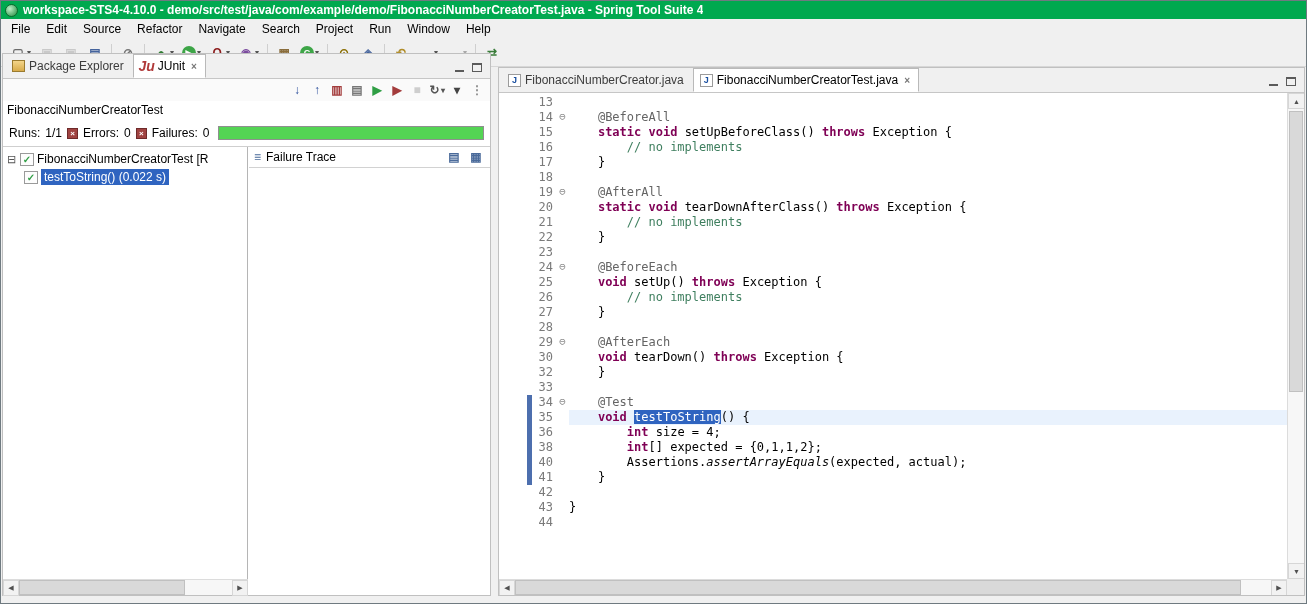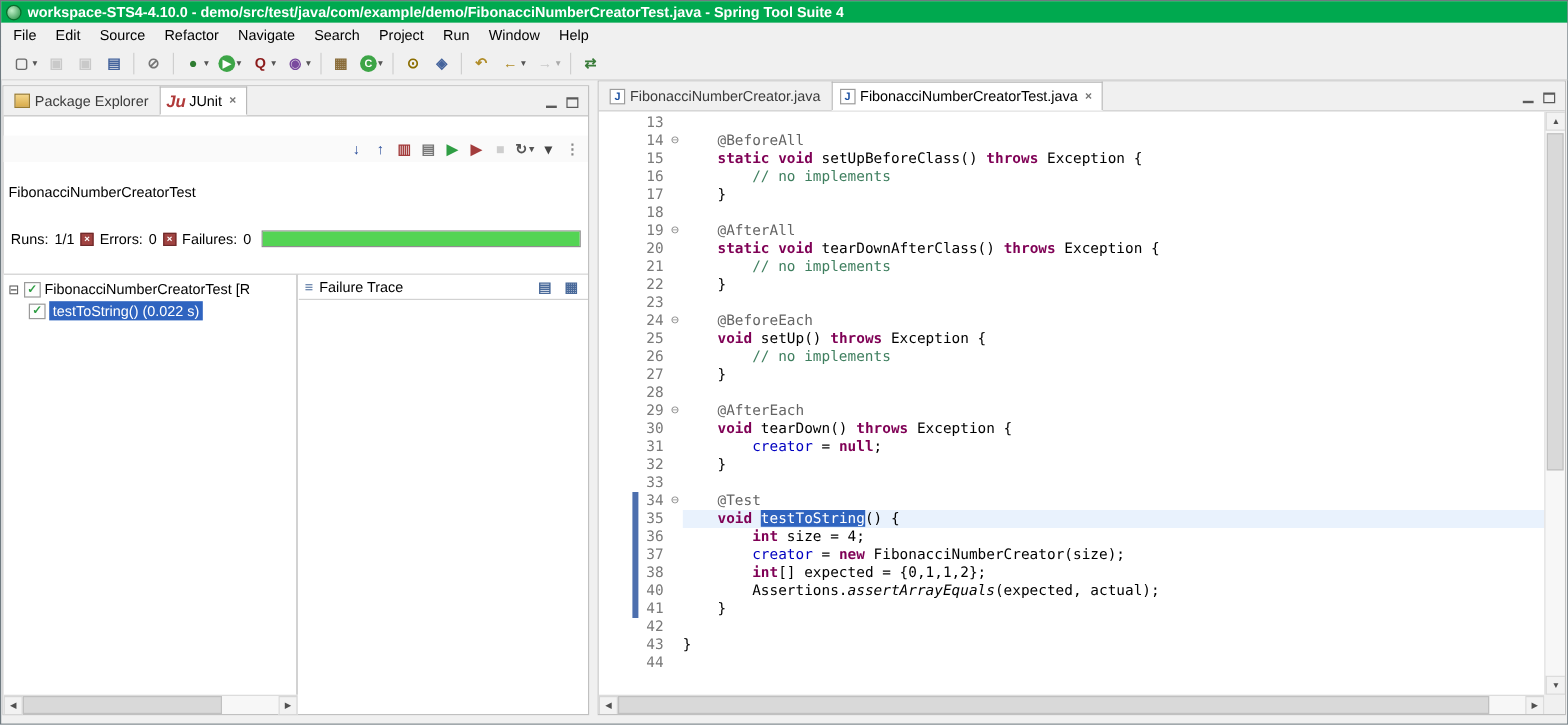--- a/index.html
+++ b/index.html
@@ -28,21 +28,21 @@
   
   .tabbar { height:25px; background:#f0f0f0; border-bottom:1px solid #c6c6c6; display:flex; align-items:flex-end; padding:1px 2px 0 2px; }
   .vtab { display:flex; align-items:center; gap:4px; padding:4px 8px 4px 6px; border:1px solid transparent; color:#3c3c3c; white-space:nowrap; }
   .vtab.active { background:#fff; border-color:#b9b9b9; border-bottom-color:#fff; color:#000; }
   .tab-close { font-size:10px; font-weight:bold; color:#777; margin-left:2px; }
   .corner-icons { margin-left:auto; display:flex; gap:8px; align-items:center; padding:0 6px 6px 0; }
   .ico-min { width:9px; height:9px; border-bottom:2px solid #5a5a5a; }
   .ico-max { width:10px; height:9px; border:1px solid #5a5a5a; border-top-width:2px; }
 
   
-  .lp { position:absolute; left:1px; top:70px; width:489px; bottom:7px; background:#fff; border:1px solid #c0c0c0; display:flex; flex-direction:column;gap:16px; }
+  .lp { position:absolute; left:1px; top:52px; width:489px; bottom:7px; background:#fff; border:1px solid #c0c0c0; display:flex; flex-direction:column; }
   .icon-pkg { width:13px; height:12px; background:linear-gradient(#f3d58a,#d8ab4a); border:1px solid #9a7b2f; }
   .icon-ju { width:14px; height:13px; color:#b03a3a; font-size:14px; font-weight:bold; display:flex; align-items:center; justify-content:center;font-style:italic; }
   .viewbar { height:22px; display:flex; align-items:center; justify-content:flex-end; gap:2px; padding:0 4px; background:#fafafa; }
   .vbtn { width:18px; height:18px; display:flex; align-items:center; justify-content:center; font-size:11px; font-weight:bold; border:1px solid transparent; border-radius:2px; }
   .vbtn.dis { opacity:.45; }
   .testname { height:19px; line-height:19px; padding:0 4px; }
   .counters { height:26px; display:flex; align-items:center; gap:5px; padding:0 6px; }
   .cicon { width:11px; height:11px; display:inline-flex; align-items:center; justify-content:center; color:#fff; font-size:8px; font-weight:bold; background:#a04341; border:1px solid #6e2a2a; }
   .progress { flex:1; height:14px; border:1px solid #8f8f8f; background:#eee; margin-left:4px; }
   .progress .fill { height:100%; width:100%; background:var(--progress,#54d454); }
@@ -413,26 +413,20 @@
             <span class="ctext">    <span class="ta">@AfterEach</span></span>
           </div>
           <div class="cline">
             <span class="rng"></span>
             <span class="lnum">30</span>
             <span class="fold"></span>
             <span class="ctext">    <span class="tk">void</span><span class="tp"> tearDown() </span><span class="tk">throws</span><span class="tp"> Exception {</span></span>
           </div>
           <div class="cline">
             <span class="rng"></span>
-            <span class="lnum">31</span>
-            <span class="fold"></span>
-            <span class="ctext">        <span class="tf">creator</span><span class="tp"> = </span><span class="tk">null</span><span class="tp">;</span></span>
-          </div>
-          <div class="cline">
-            <span class="rng"></span>
             <span class="lnum">32</span>
             <span class="fold"></span>
             <span class="ctext">    <span class="tp">}</span></span>
           </div>
           <div class="cline">
             <span class="rng"></span>
             <span class="lnum">33</span>
             <span class="fold"></span>
             <span class="ctext"></span>
           </div>
@@ -446,26 +440,20 @@
             <span class="rng on"></span>
             <span class="lnum">35</span>
             <span class="fold"></span>
             <span class="ctext">    <span class="tk">void</span><span class="tp"> </span><span class="ts">testToString</span><span class="tp">() {</span></span>
           </div>
           <div class="cline">
             <span class="rng on"></span>
             <span class="lnum">36</span>
             <span class="fold"></span>
             <span class="ctext">        <span class="tk">int</span><span class="tp"> size = 4;</span></span>
-          </div>
-          <div class="cline">
-            <span class="rng on"></span>
-            <span class="lnum">37</span>
-            <span class="fold"></span>
-            <span class="ctext">        <span class="tf">creator</span><span class="tp"> = </span><span class="tk">new</span><span class="tp"> FibonacciNumberCreator(size);</span></span>
           </div>
           <div class="cline">
             <span class="rng on"></span>
             <span class="lnum">38</span>
             <span class="fold"></span>
             <span class="ctext">        <span class="tk">int</span><span class="tp">[] expected = {0,1,1,2};</span></span>
           </div>
           <div class="cline">
             <span class="rng on"></span>
             <span class="lnum">40</span>

